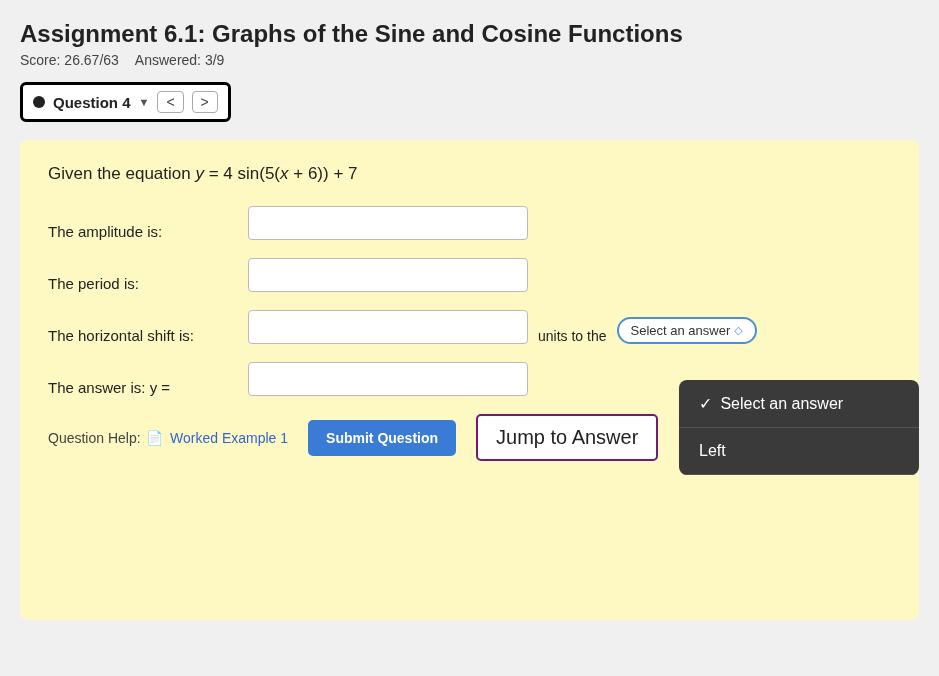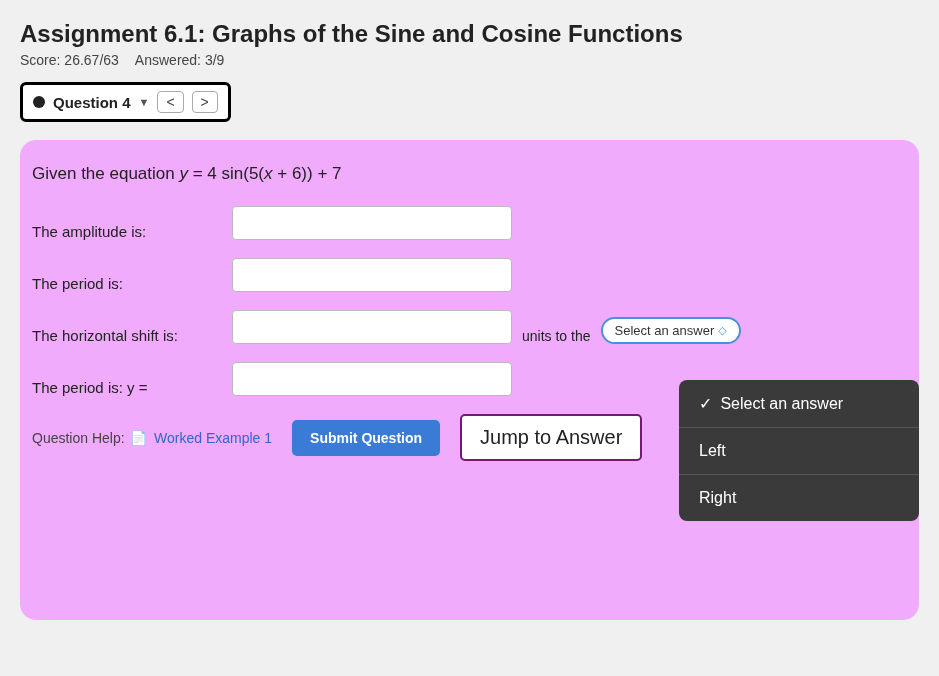--- a/index.html
+++ b/index.html
@@ -55,23 +55,23 @@
       font-size: 14px;
       cursor: pointer;
       color: #444;
     }
     .dropdown-arrow {
       font-size: 11px;
       color: #555;
       cursor: pointer;
     }
     .content-area {
-      background: #f0abfc;
-      border-radius: 16px;
-      padding: 24px 12px;
+      background: #fef9c3;
+      border-radius: 8px;
+      padding: 24px 28px;
       min-height: 480px;
       position: relative;
     }
     .equation-line {
       font-size: 17px;
       color: #222;
       margin-bottom: 22px;
     }
     .equation-line em {
       font-style: italic;
@@ -225,21 +225,21 @@
     <span class="field-label">The horizontal shift is:</span>
     <input class="text-input" type="text" placeholder="" style="">
     <span class="units-label">units to the</span>
     <button class="select-answer-btn">
       <span>Select an answer</span>
       <span class="chevron">◇</span>
     </button>
   </div>
 
   <div class="field-row">
-    <span class="field-label">The period is: y =</span>
+    <span class="field-label">The answer is: y =</span>
     <input class="text-input" type="text" placeholder="" style="">
   </div>
 
   <div class="bottom-row">
     <div class="question-help">
       <span>Question Help:</span>
       <span>📄</span>
       <a class="worked-example-link" href="#">Worked Example 1</a>
     </div>
     <button class="submit-btn">Submit Question</button>
@@ -249,18 +249,15 @@
   <div class="dropdown-popup">
     <div class="dp-item selected">
       <span class="dp-check">✓</span>
       <span>Select an answer</span>
     </div>
     <hr class="dp-divider">
     <div class="dp-item">
       <span>Left</span>
     </div>
     <hr class="dp-divider">
-    <div class="dp-item">
-      <span>Right</span>
-    </div>
   </div>
 
 </div>
 
 </body></html>

